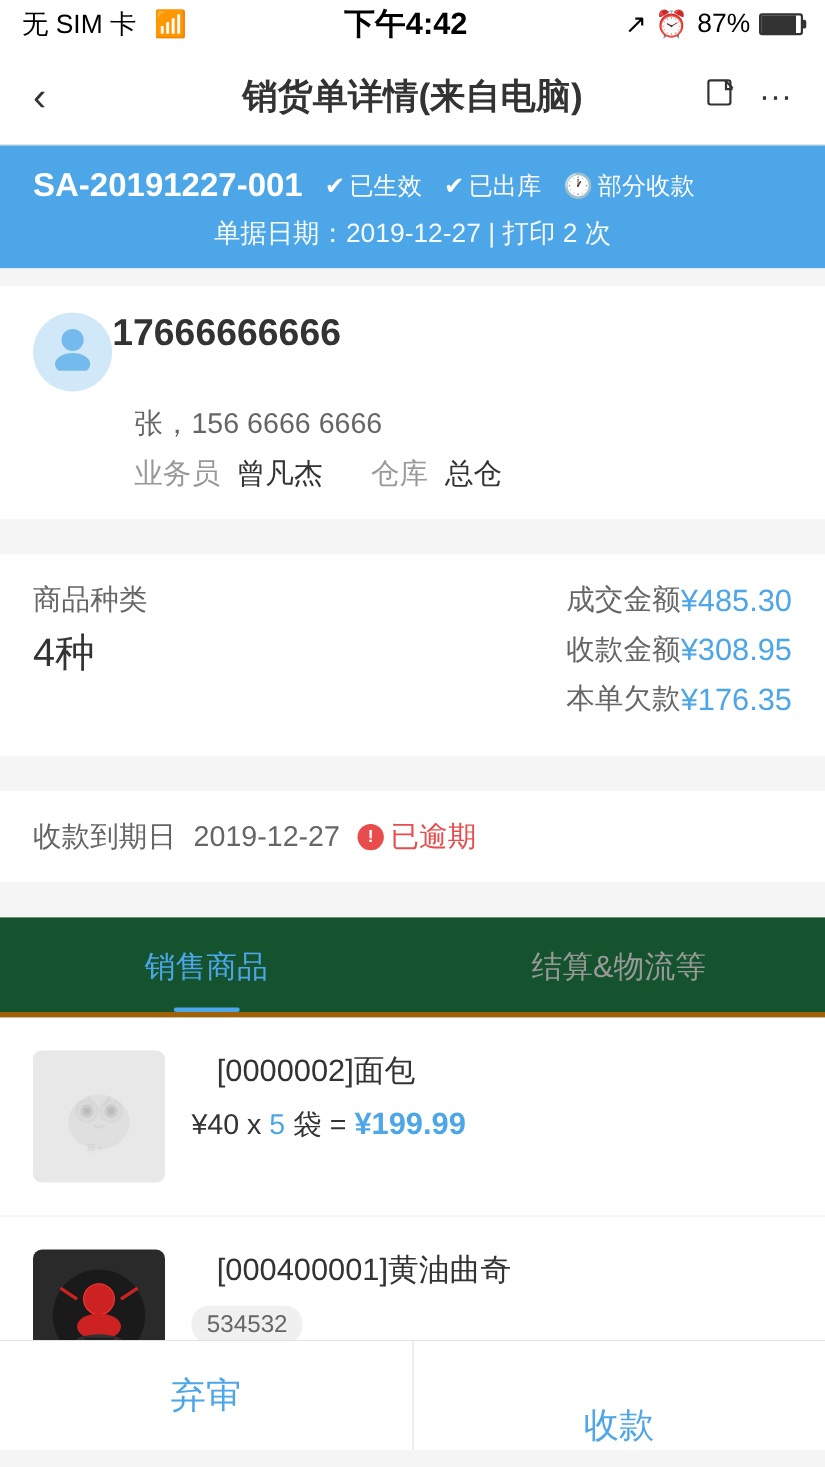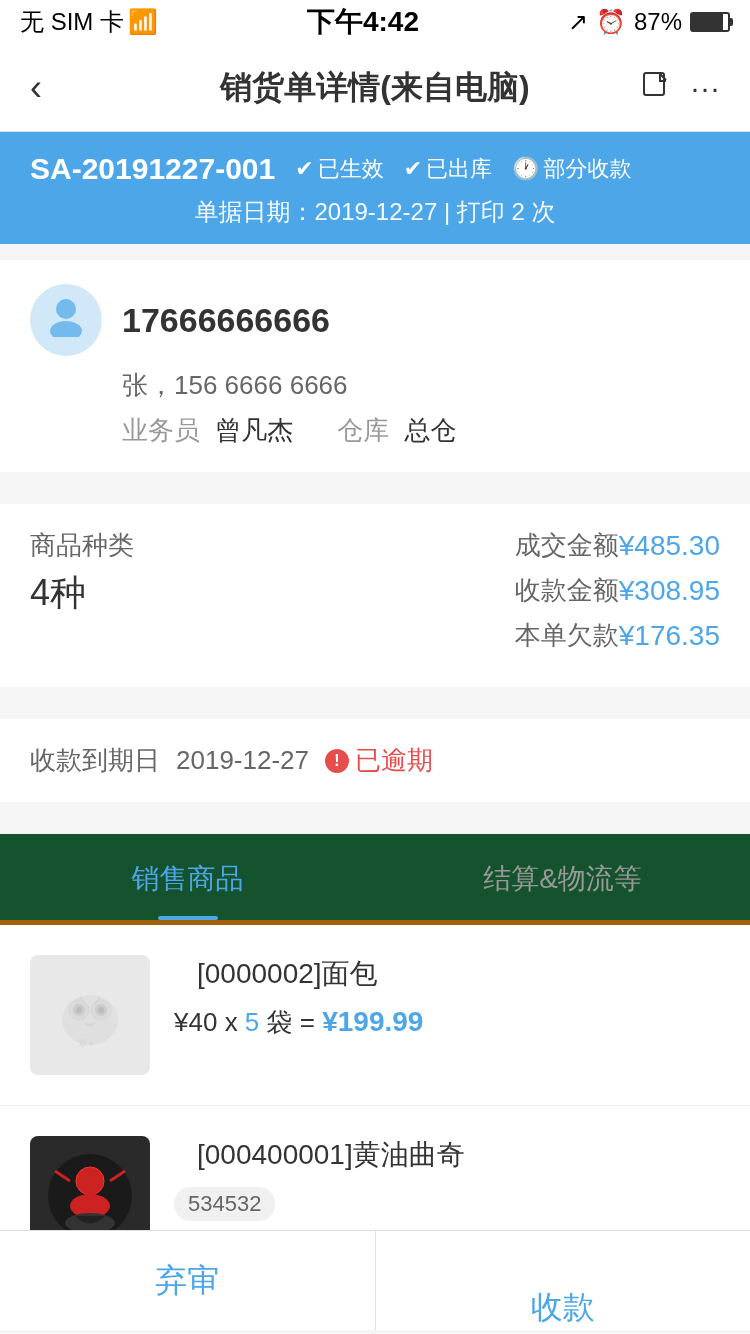--- a/index.html
+++ b/index.html
@@ -17,21 +17,21 @@
     .status-bar {
       background: white;
       height: 44px;
       display: flex;
       align-items: center;
       justify-content: space-between;
       padding: 0 20px;
       font-size: 24px;
       font-weight: 500;
     }
-    .status-left { display: flex; align-items: center; gap: 4px; }
+    .status-left { display: flex; align-items: center; gap: 16px; }
     .status-right { display: flex; align-items: center; gap: 8px; }
 
     
     .nav-bar {
       background: white;
       height: 88px;
       display: flex;
       align-items: center;
       padding: 0 30px;
       border-bottom: 1px solid #e0e0e0;
@@ -96,22 +96,21 @@
     }
 
     
     .customer-section {
       background: white;
       padding: 24px 30px;
       margin-bottom: 16px;
     }
     .customer-row {
       display: flex;
-      align-items: center;
-      gap: 20px;
+      align-items: flex-start;
       margin-bottom: 12px;
     }
     .avatar {
       width: 72px;
       height: 72px;
       border-radius: 50%;
       background: #d0e8f8;
       display: flex;
       align-items: center;
       justify-content: center;
@@ -291,21 +290,21 @@
     }
     .price-total {
       color: #4da6e8;
       font-weight: 600;
       font-size: 28px;
     }
 
     
     .bottom-bar {
       position: fixed;
-      bottom: 4px;
+      bottom: 16px;
       left: 0;
       width: 750px;
       height: 100px;
       background: white;
       border-top: 1px solid #e0e0e0;
       display: flex;
     }
     .bottom-btn {
       flex: 1;
       display: flex;

